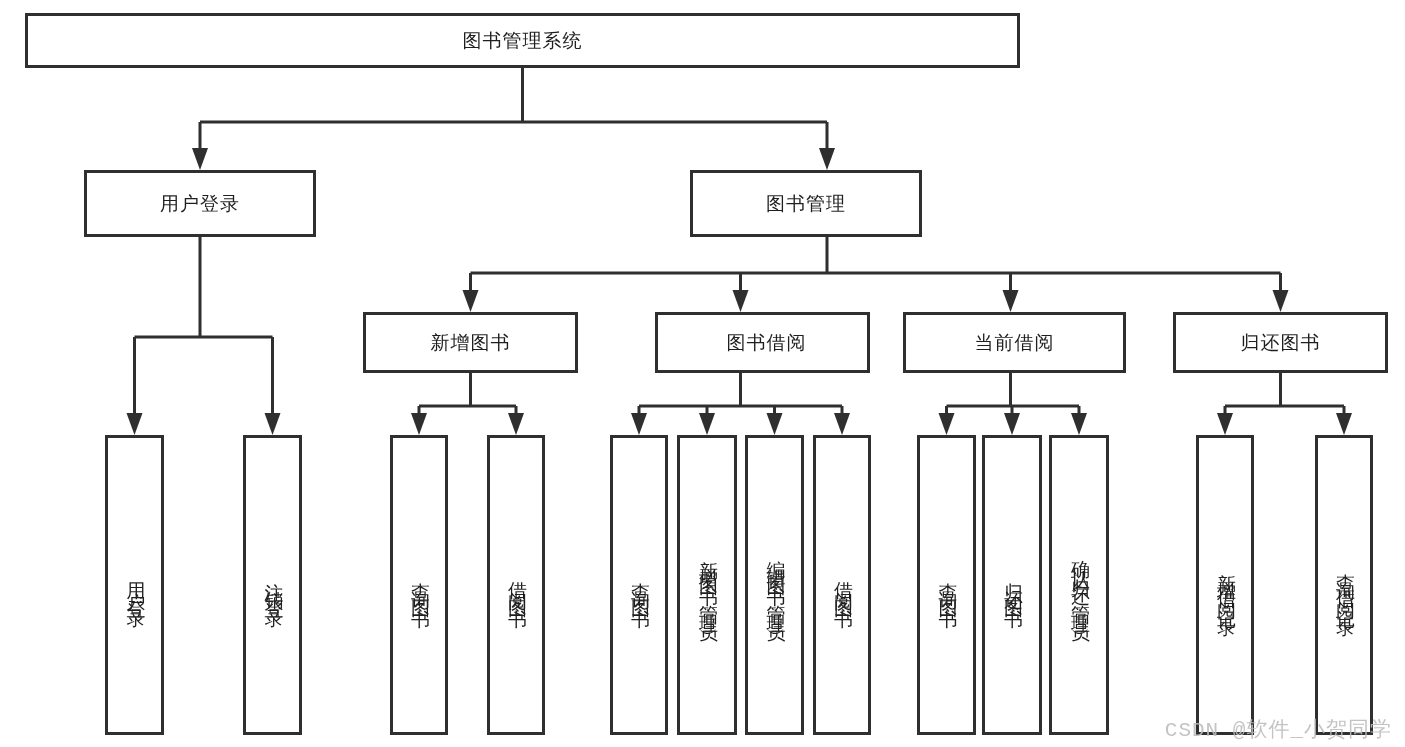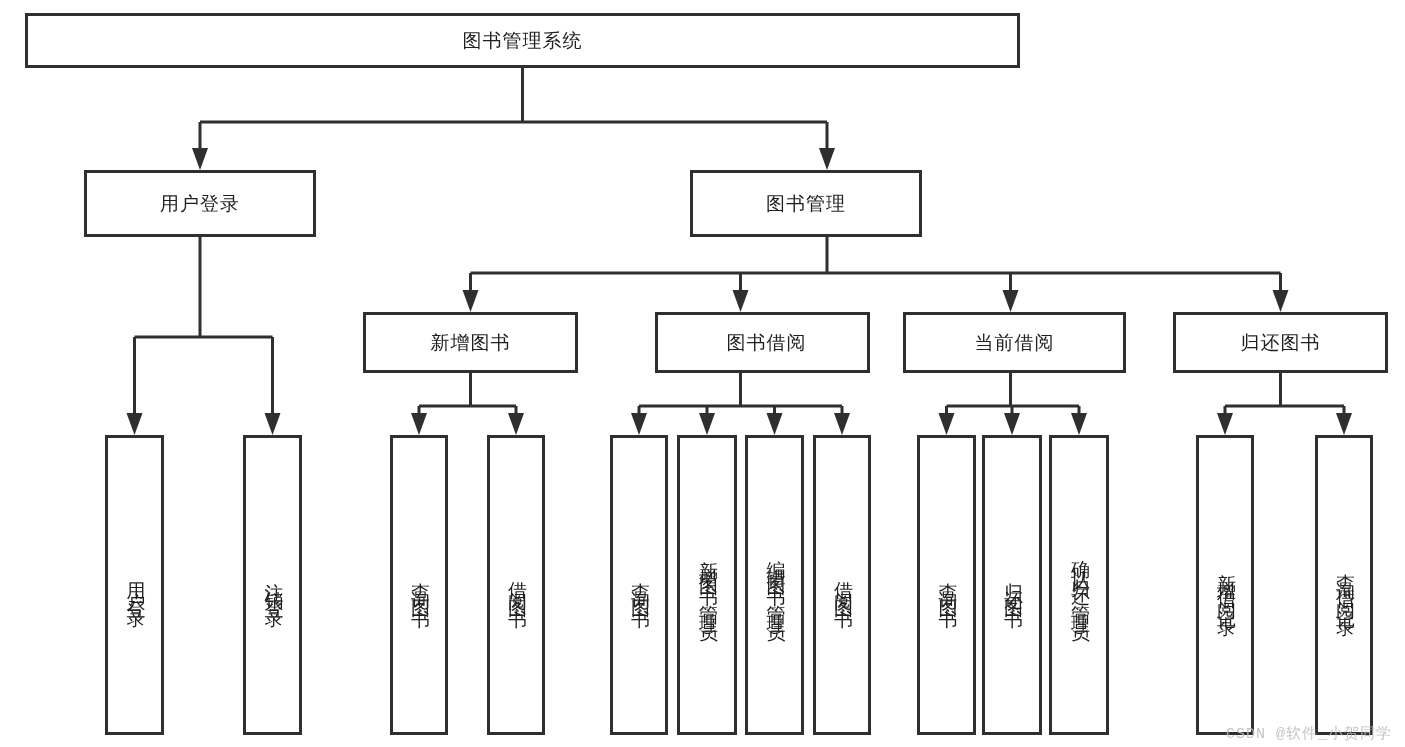--- a/index.html
+++ b/index.html
@@ -34,21 +34,21 @@
     writing-mode:vertical-rl;
     text-orientation:mixed;
     letter-spacing:9px;
     line-height:1.1;
     font-size:19px;
     color:var(--text);
   }
   .watermark{
     position:absolute;
     right:13px;bottom:4px;
-    font-size:15px;
+    font-size:21px;
     color:var(--watermark);
     opacity:0.9;
     letter-spacing:1px;
     z-index:5;
     white-space:nowrap;
   }
 </style>
 </head>
 <body>
 

